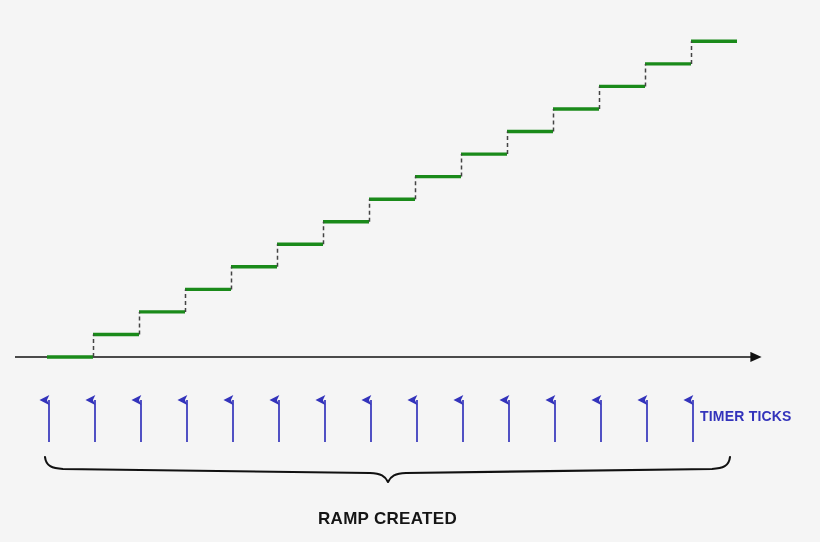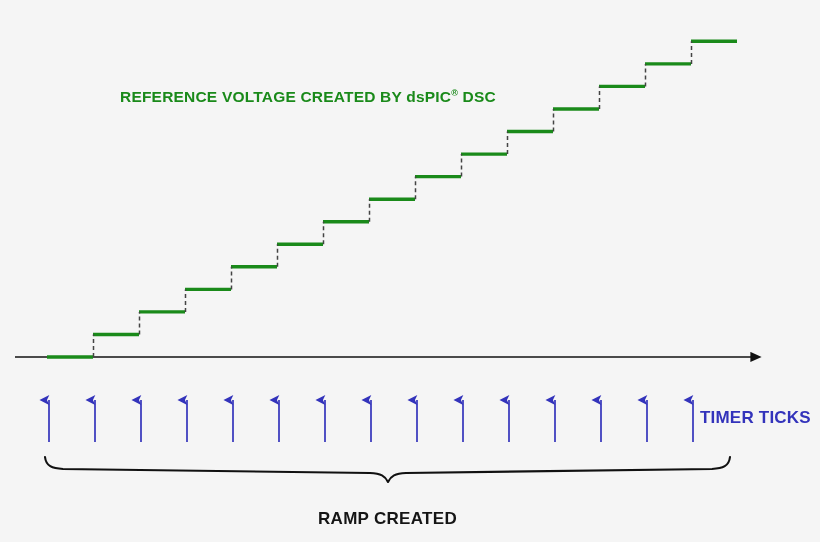--- a/index.html
+++ b/index.html
@@ -42,21 +42,21 @@
   }
   .ref-title sup {
     font-size: 9px;
     vertical-align: super;
     line-height: 0;
   }
   .timer-ticks-label {
     position: absolute;
     left: 700px;
     top: 408px;
-    font-size: 17px;
+    font-size: 14px;
     font-weight: bold;
     color: #3333bb;
     letter-spacing: 0.2px;
     white-space: nowrap;
   }
   .ramp-duration-label {
     position: absolute;
     left: 0;
     top: 509px;
     width: 775px;
@@ -148,21 +148,18 @@
       <path d="M45,457
                C46,466 52,468.5 63,469
                L370,473
                C381,473.5 385,476 388,482
                C391,476 395,473.5 406,473
                L712,469
                C723,468.5 729,466 730,457" fill="none" stroke="#111111" stroke-width="2.1" stroke-linecap="round" stroke-linejoin="round"></path>
     </g>
   </svg>
 
-  <div class="ref-title">
-    <span>REFERENCE VOLTAGE CREATED BY dsPIC</span><sup>®</sup><span> DSC</span>
-  </div>
 
   <div class="timer-ticks-label">TIMER TICKS</div>
 
   <div class="ramp-duration-label">RAMP CREATED</div>
 
 </div>
 
 </body></html>

